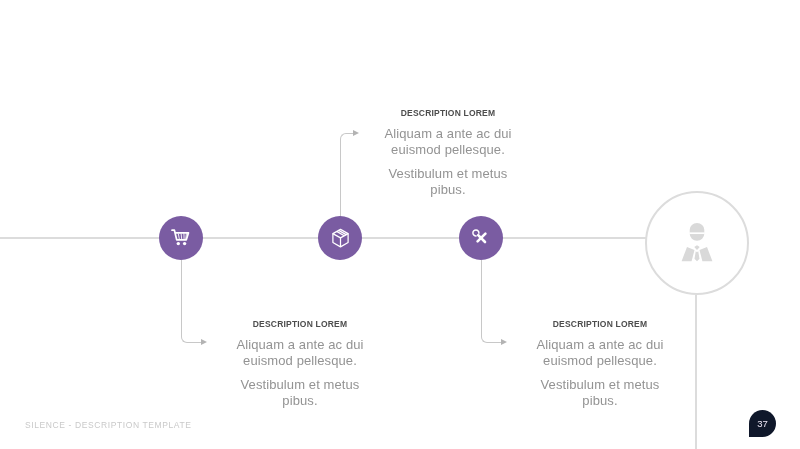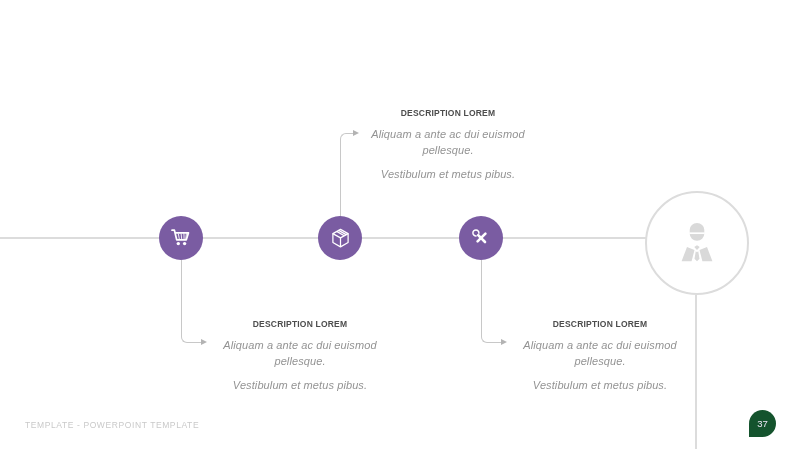--- a/index.html
+++ b/index.html
@@ -28,27 +28,27 @@
   .conn-br{left:481px;top:260px;width:20px;height:82px;
     border-left:1px solid #c8c8c8;border-bottom:1px solid #c8c8c8;border-bottom-left-radius:6px;}
   .arrow{position:absolute;width:0;height:0;
     border-top:3.5px solid transparent;border-bottom:3.5px solid transparent;border-left:6px solid #b3b3b3;}
   .arrow-top{left:353px;top:130px;}
   .arrow-bl{left:201px;top:339px;}
   .arrow-br{left:501px;top:339px;}
   
   .desc{position:absolute;width:170px;text-align:center;}
   .desc h4{margin:0 0 6px 0;font-size:8.5px;font-weight:bold;color:#4d4d4d;letter-spacing:.2px;}
-  .desc p{margin:8px;font-size:11px;color:#939393;line-height:16px;letter-spacing:.1px;font-style:italic;}
+  .desc p{margin:8px;font-size:13px;color:#939393;line-height:16px;letter-spacing:.1px;}
   .desc-top{left:363px;top:108px;}
   .desc-bl{left:215px;top:319px;}
   .desc-br{left:515px;top:319px;}
   
   .footer{position:absolute;left:25px;top:420px;font-size:8.5px;color:#c9c9c9;letter-spacing:.6px;}
-  .badge{position:absolute;left:749px;top:410px;width:27px;height:27px;background:#14532d;
+  .badge{position:absolute;left:749px;top:410px;width:27px;height:27px;background:#0f172a;
     border-radius:50% 50% 50% 0;display:flex;align-items:center;justify-content:center;
     font-size:9.5px;color:#ece5f4;}
   .icon-wrap{display:flex;align-items:center;justify-content:center;line-height:0;}
 </style>
 </head>
 <body>
 
 <div class="slide">
 
   <div class="hline"></div>
@@ -126,18 +126,18 @@
     <p>Aliquam a ante ac dui euismod pellesque.</p>
     <p>Vestibulum et metus pibus.</p>
   </div>
 
   <div class="desc desc-br">
     <h4>DESCRIPTION LOREM</h4>
     <p>Aliquam a ante ac dui euismod pellesque.</p>
     <p>Vestibulum et metus pibus.</p>
   </div>
 
-  <div class="footer">TEMPLATE - POWERPOINT TEMPLATE</div>
+  <div class="footer">SILENCE - DESCRIPTION TEMPLATE</div>
   <div class="badge">
     <span>37</span>
   </div>
 
 </div>
 
 </body></html>

